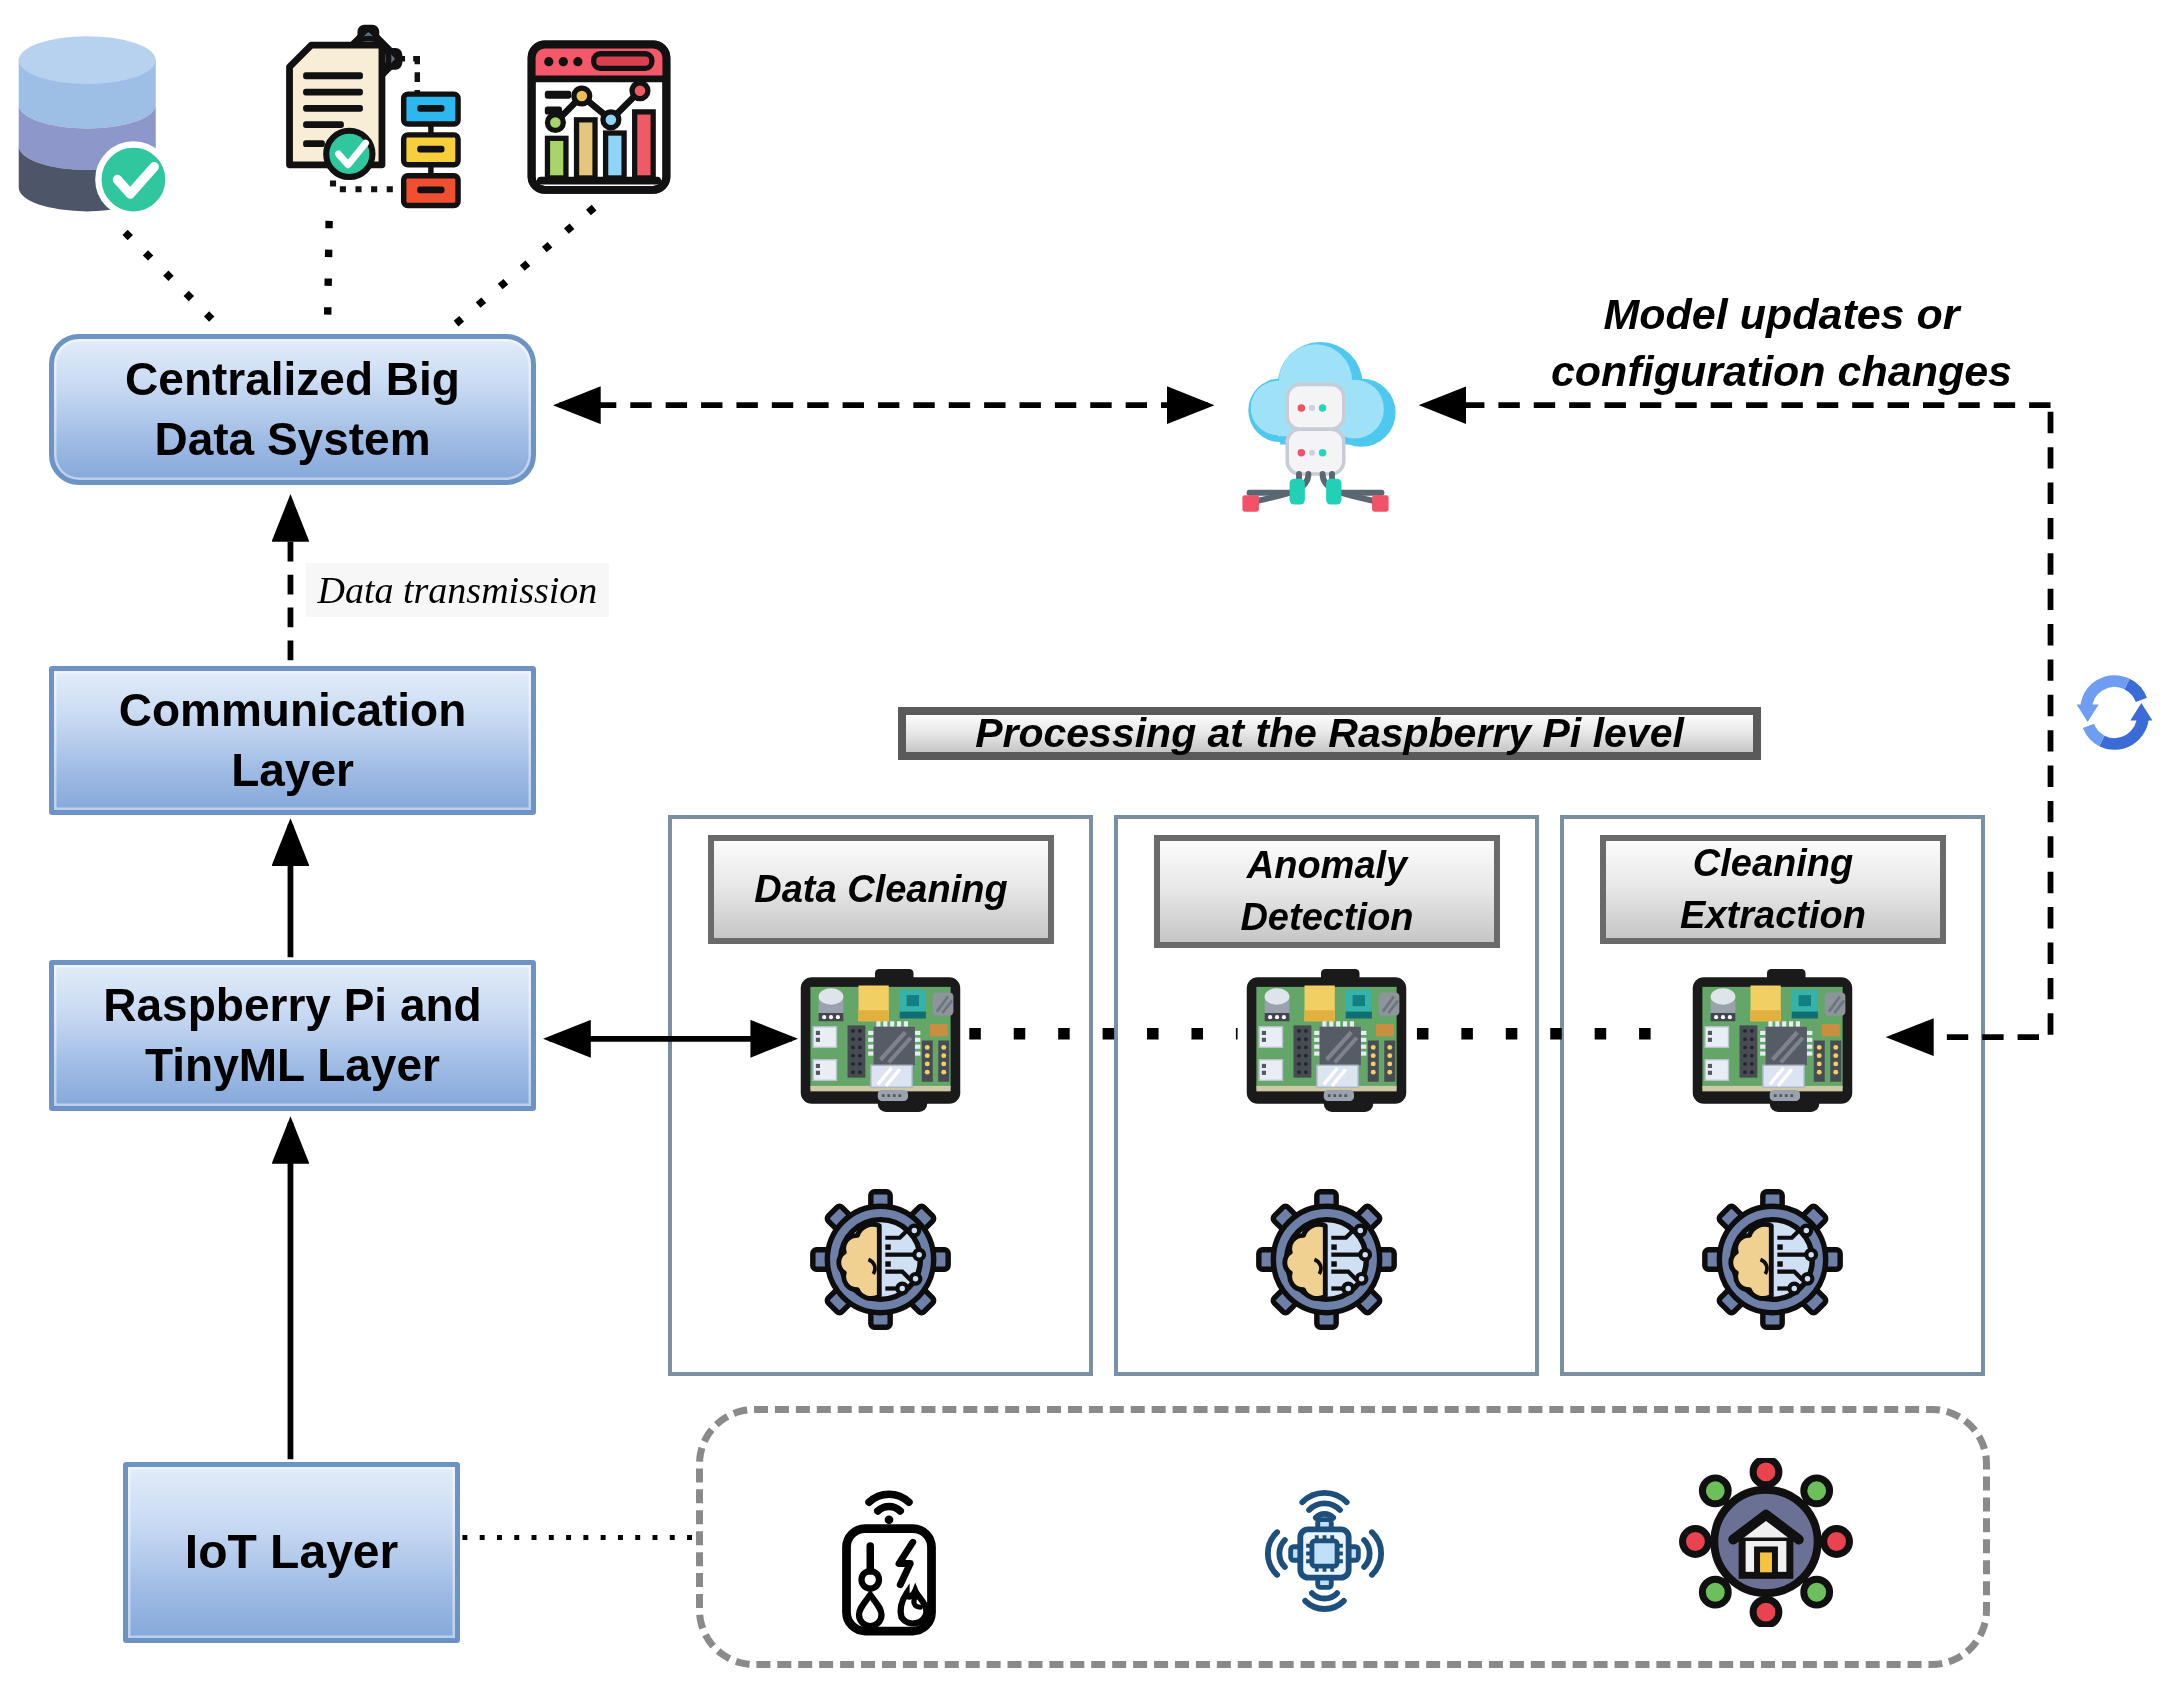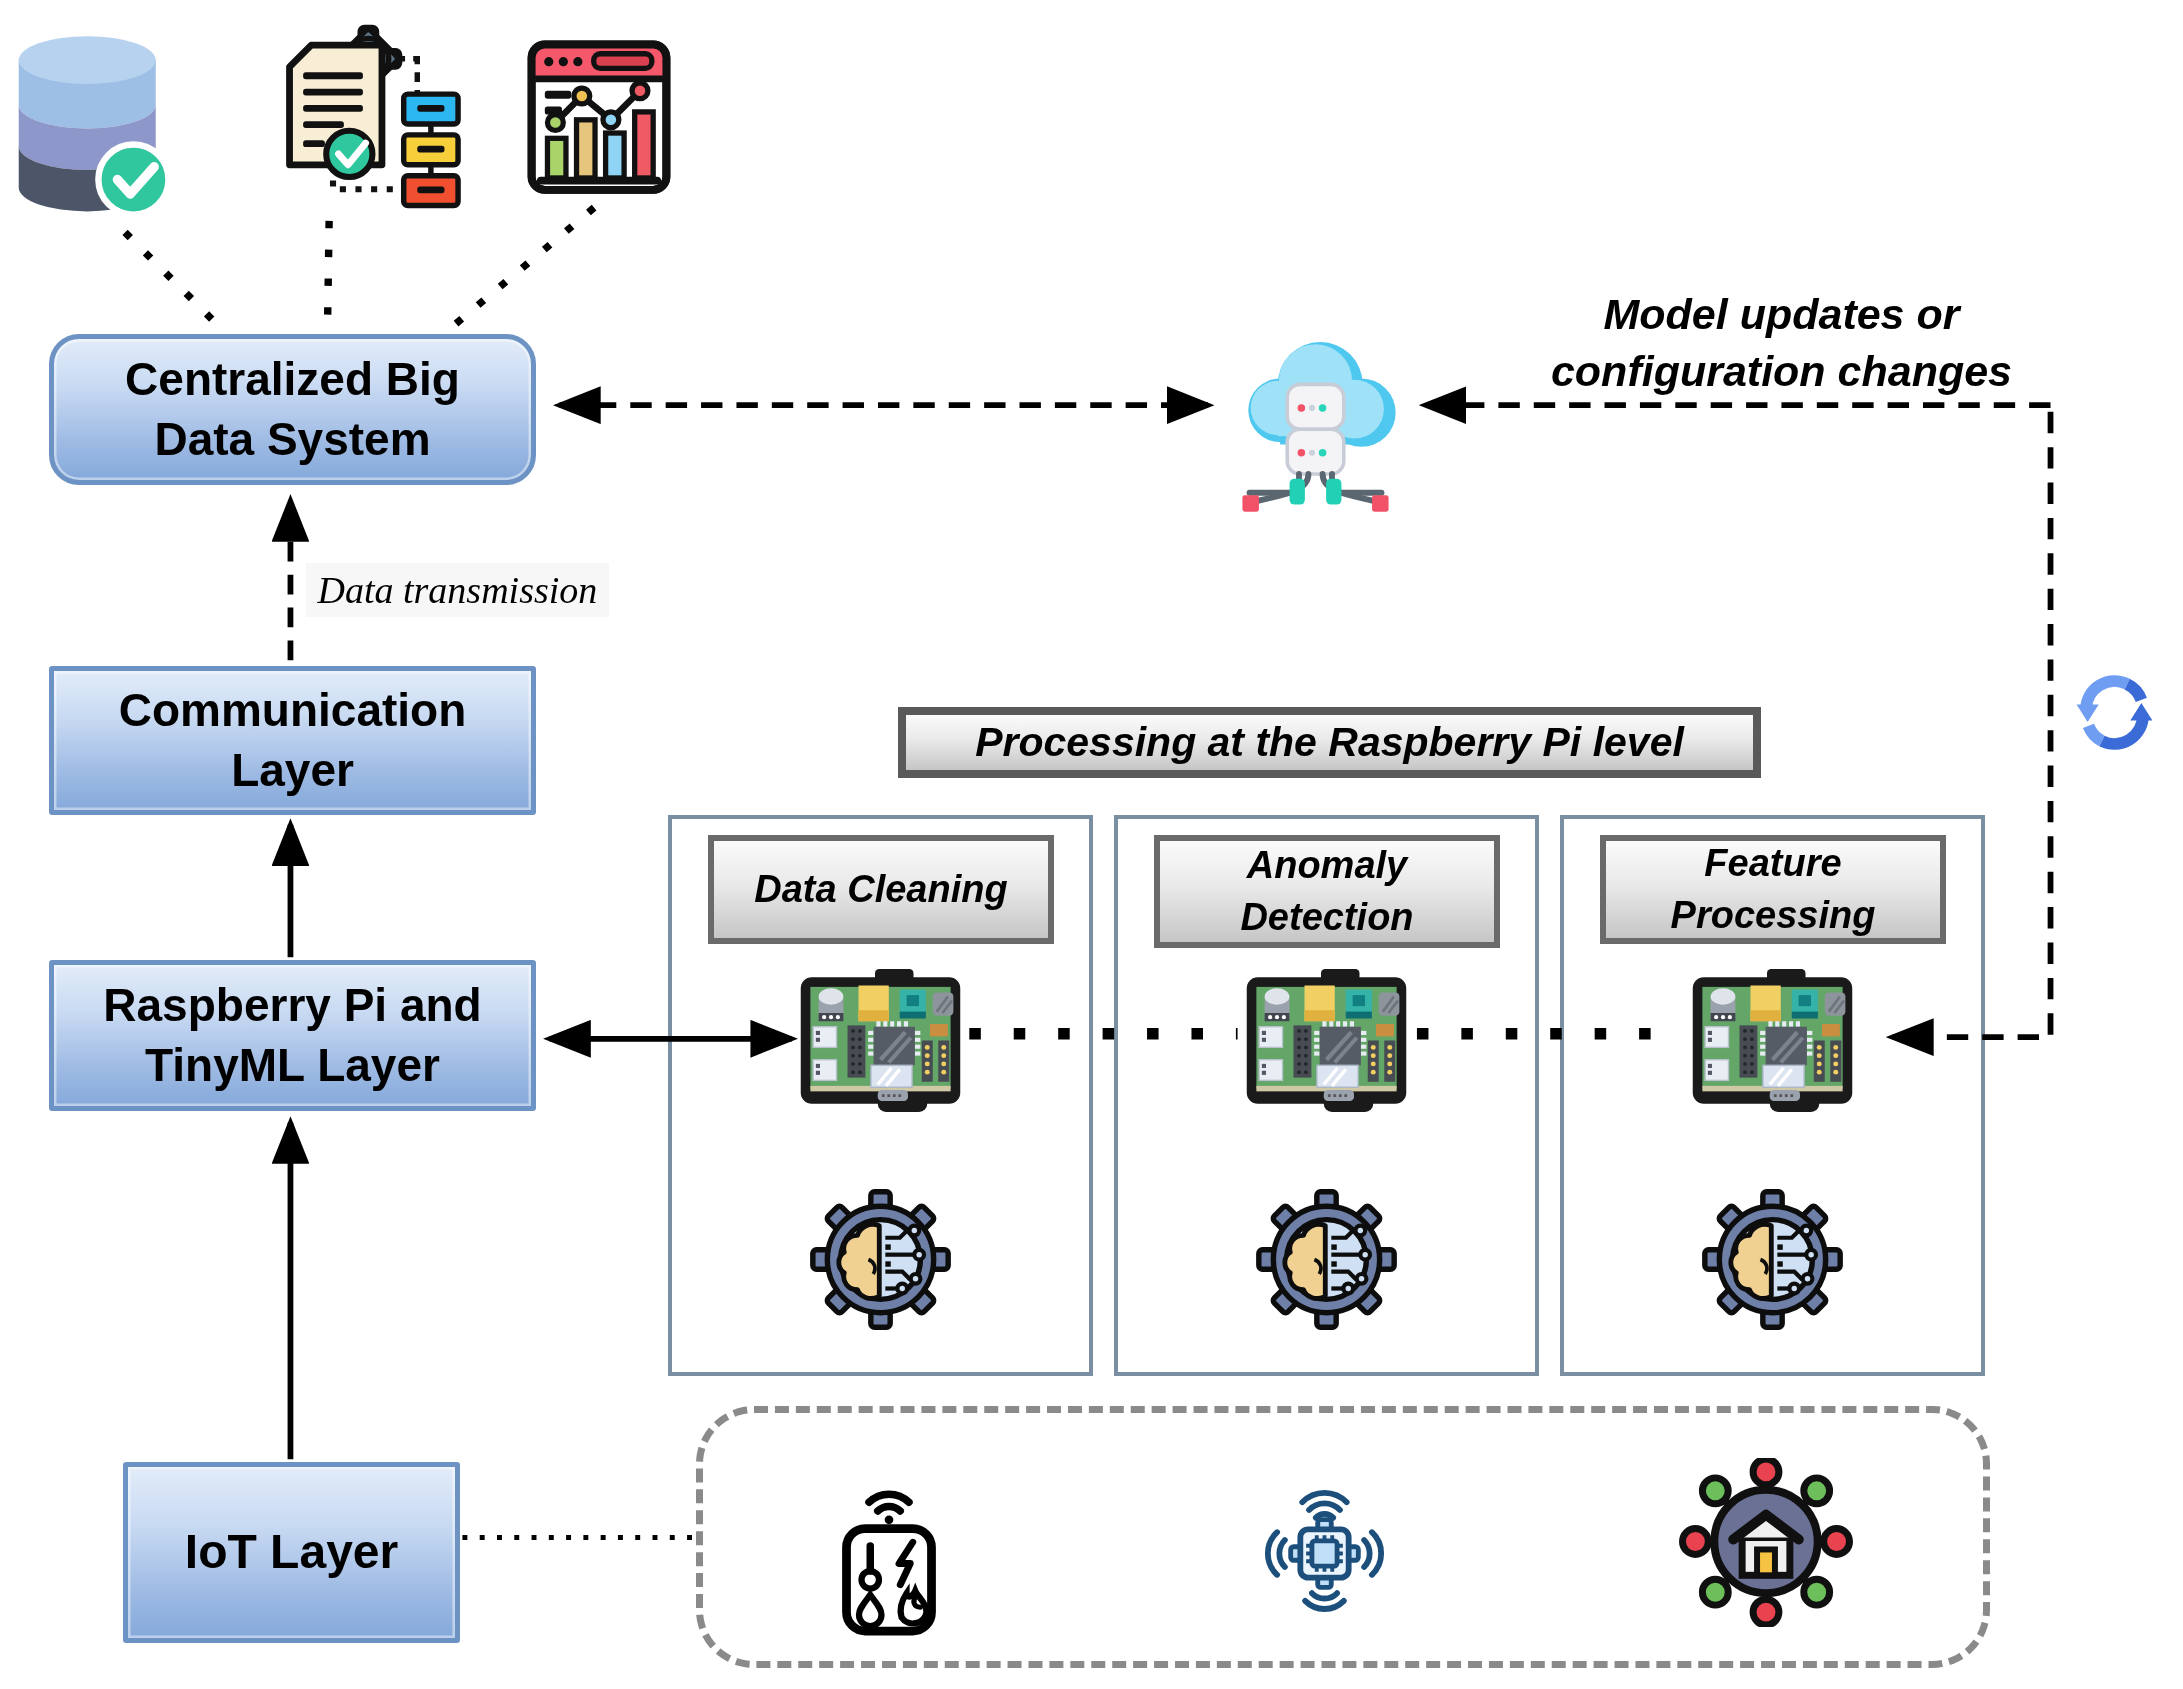--- a/index.html
+++ b/index.html
@@ -162,36 +162,36 @@
   <div class="abs layer-box" style="left:49px;top:666px;width:487px;height:149px;">
     <span>Communication Layer</span>
   </div>
   <div class="abs layer-box" style="left:49px;top:960px;width:487px;height:151px;">
     <span>Raspberry Pi and TinyML Layer</span>
   </div>
   <div class="abs layer-box" style="left:123px;top:1462px;width:337px;height:181px;font-size:48px;">
     <span>IoT Layer</span>
   </div>
 
-  <div class="abs glabel header-label" style="left:898px;top:707px;width:863px;height:71px;">
+  <div class="abs glabel header-label" style="left:898px;top:707px;width:863px;height:53px;">
     <span>Processing at the Raspberry Pi level</span>
   </div>
 
   <div class="abs panel" style="left:668px;top:815px;width:425px;height:561px;"></div>
   <div class="abs panel" style="left:1114px;top:815px;width:425px;height:561px;"></div>
   <div class="abs panel" style="left:1560px;top:815px;width:425px;height:561px;"></div>
 
   <div class="abs glabel step-label" style="left:708px;top:835px;width:346px;height:109px;">
     <span>Data Cleaning</span>
   </div>
   <div class="abs glabel step-label" style="left:1154px;top:835px;width:346px;height:113px;">
     <span>Anomaly Detection</span>
   </div>
   <div class="abs glabel step-label" style="left:1600px;top:835px;width:346px;height:109px;">
-    <span>Feature Processing</span>
+    <span>Cleaning Extraction</span>
   </div>
 
   <div class="abs icon" style="left:798px;top:969px;">
     <svg width="165" height="143" viewBox="0 0 120 104">
       <use href="#pi-board"></use>
       <defs>
         <g id="pi-board">
           <rect x="2" y="6" width="116" height="92" rx="8" fill="#1a1a1a"></rect>
           <rect x="56" y="0" width="28" height="12" rx="3" fill="#1a1a1a"></rect>
           <rect x="58" y="92" width="36" height="12" rx="6" fill="#1a1a1a"></rect>

